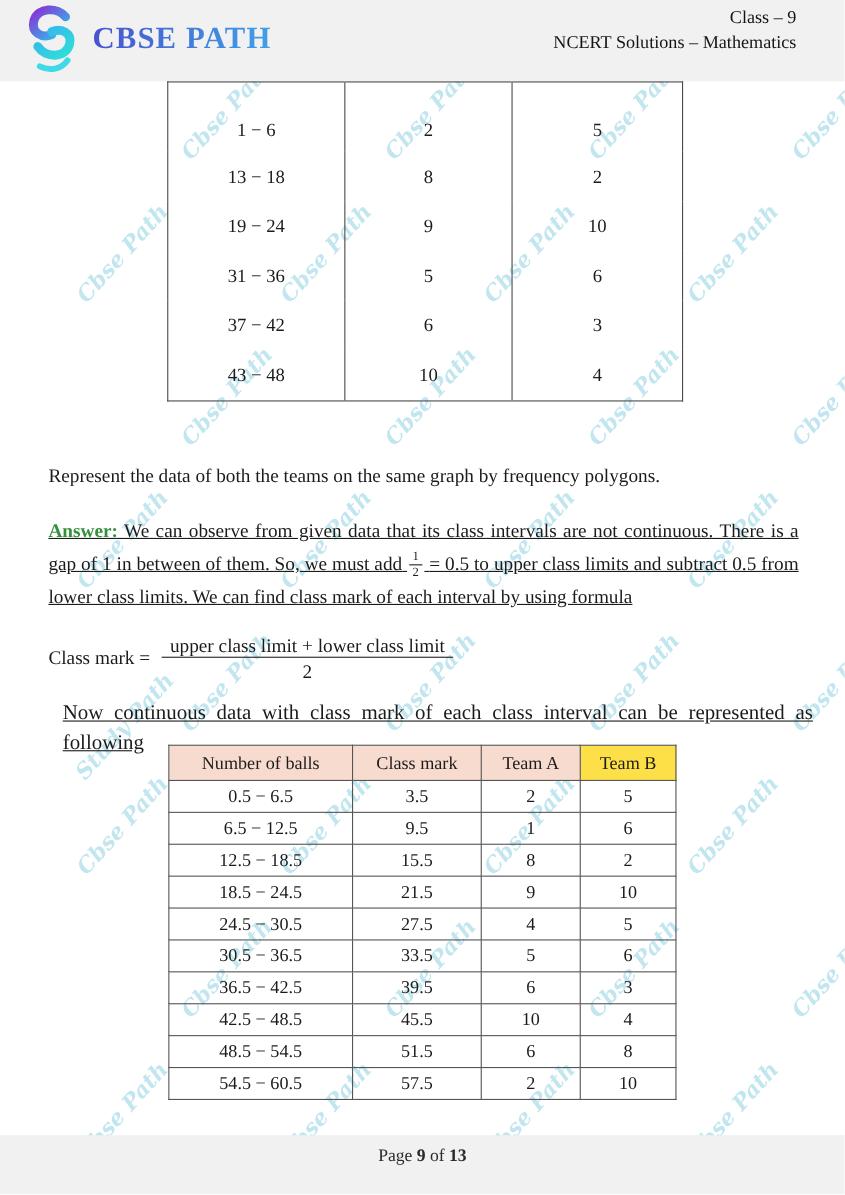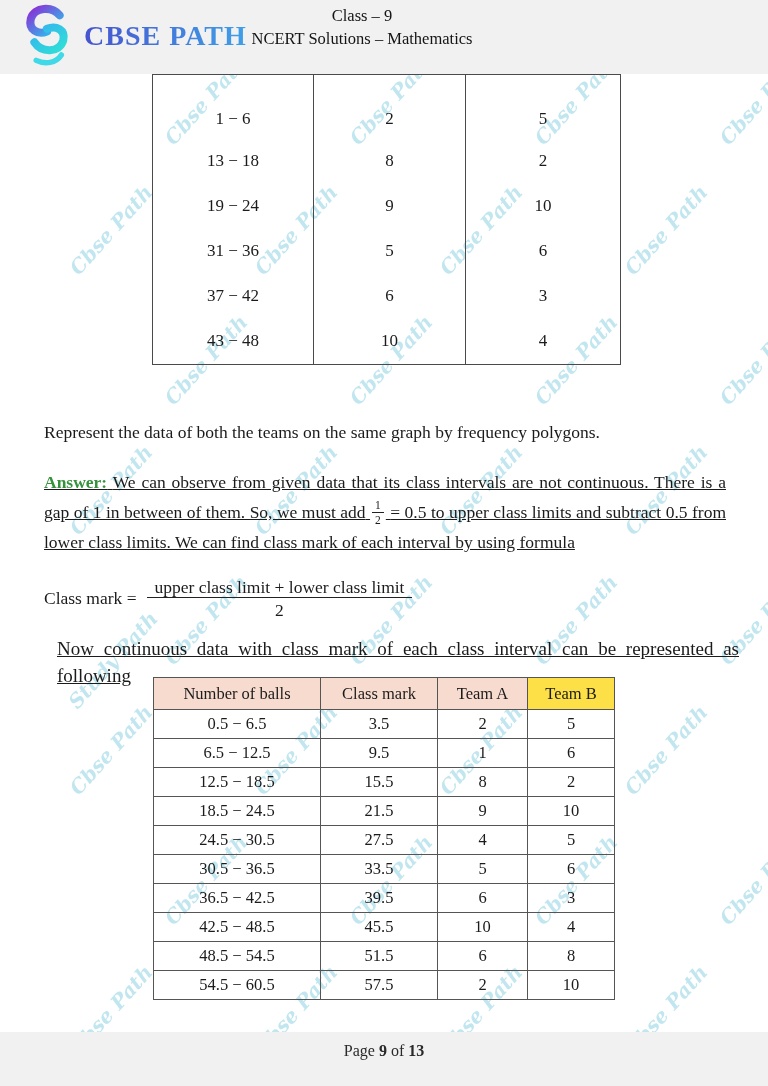--- a/index.html
+++ b/index.html
@@ -10,21 +10,21 @@
   .watermarks { position:absolute; inset:0; z-index:1; pointer-events:none; }
   .wm { position:absolute; font-family:"DejaVu Serif", serif; font-style:italic; font-weight:bold;
         font-size:20px; color:#8fd2e2; opacity:0.55; transform:rotate(-48deg); white-space:nowrap; }
 
   
   .hdr { position:absolute; top:0; left:0; width:768px; height:74px; background:#f1f1f1; z-index:2; }
   .logo-wrap { position:absolute; left:20px; top:4px; display:flex; align-items:center; gap:10px; }
   .logo-text { font-size:28px; font-weight:bold; letter-spacing:1px;
                background:linear-gradient(90deg,#4753cf,#3fa0e8); -webkit-background-clip:text;
                background-clip:text; color:transparent; }
-  .hdr-center { position:absolute; left:0; top:4px; width:724px; text-align:center;
+  .hdr-center { position:absolute; left:0; top:4px; width:724px; text-align:right;
                 font-size:16.5px; line-height:23px; color:#141414; }
 
   
   .content { position:absolute; inset:0; z-index:2; }
 
   
   .t1 { position:absolute; left:152px; top:74px; width:468px; height:291px;
         border-collapse:collapse; table-layout:fixed; font-size:17px; }
   .t1 { border:1px solid #4a4a4a; }
   .t1 td { border-left:1px solid #4a4a4a; text-align:center; vertical-align:middle; padding:0; }

